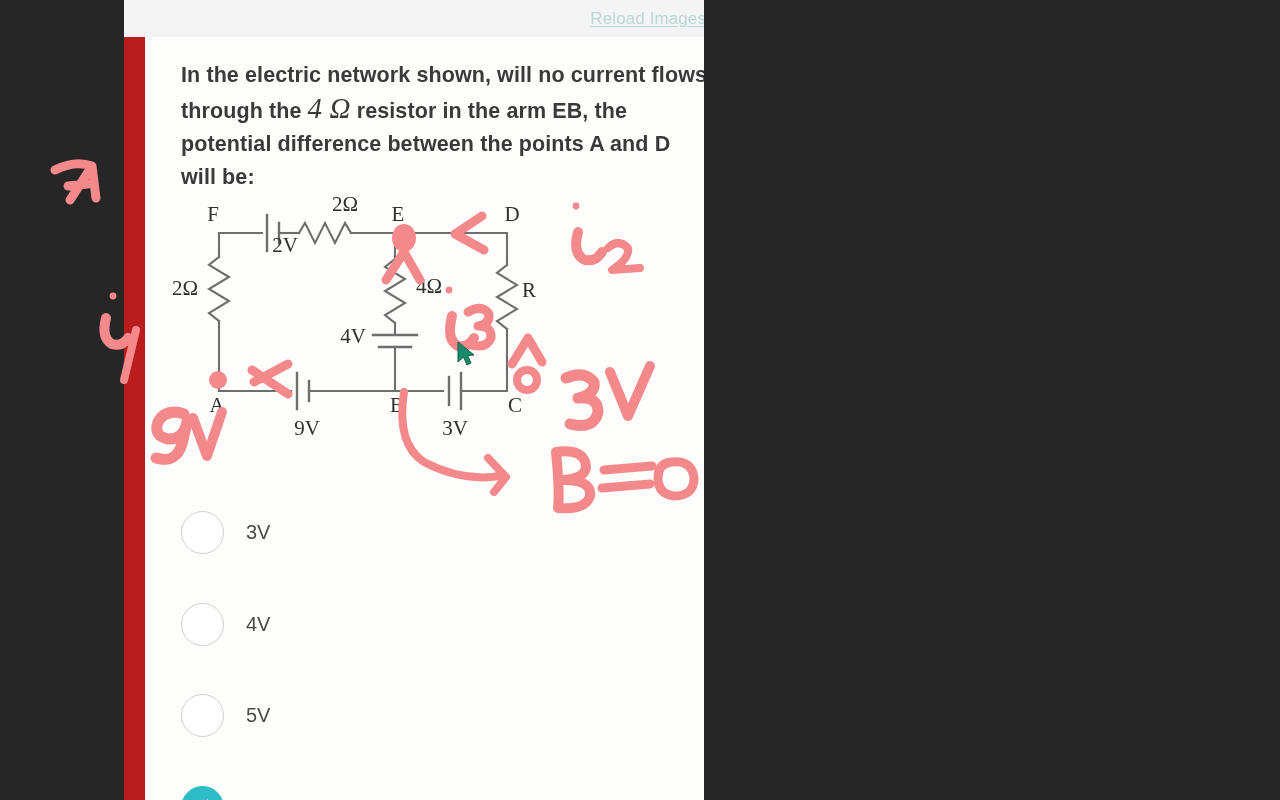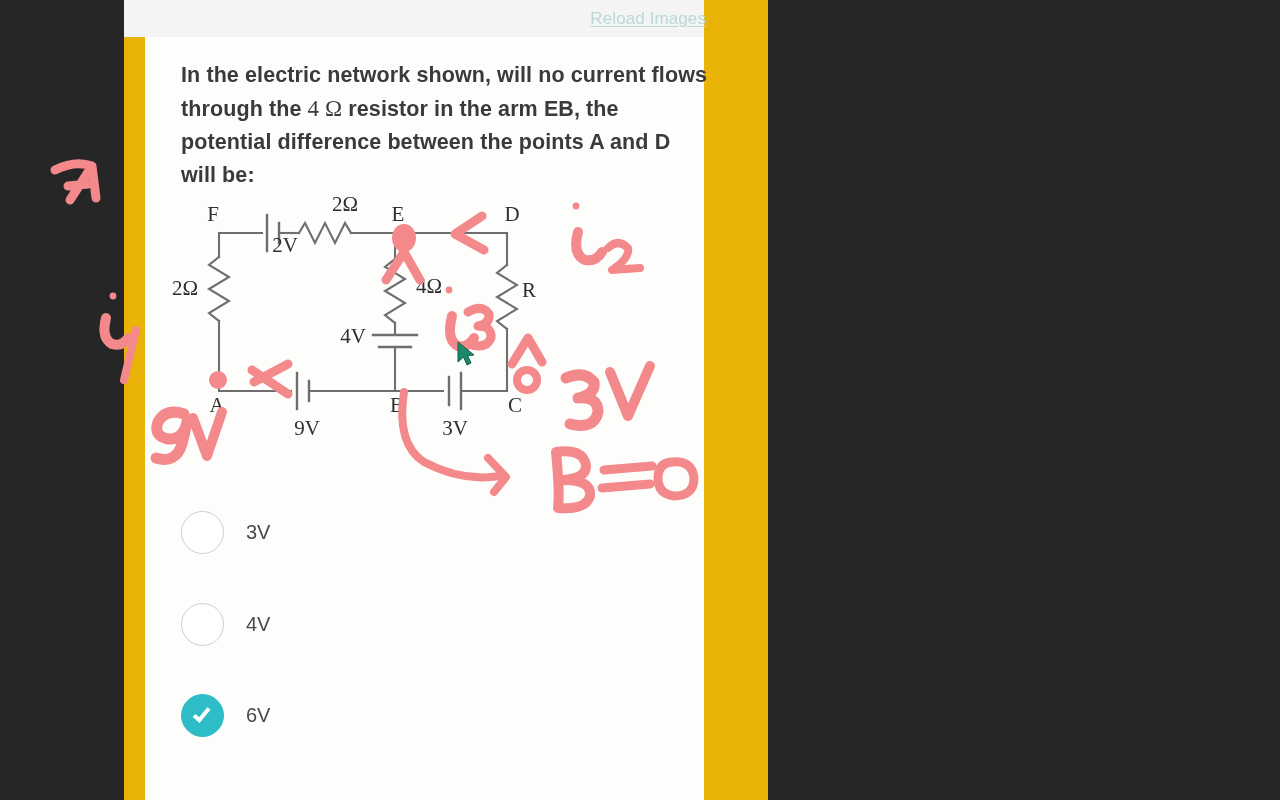--- a/index.html
+++ b/index.html
@@ -12,22 +12,22 @@
   }
   #root {
     position: relative;
     width: 1280px; height: 800px;
     background: #262626;
   }
   
   #content-column {
     position: absolute;
     left: 124px; top: 0;
-    width: 644px; height: 800px;
-    background: #eab308;
+    width: 580px; height: 800px;
+    background: #b91c1c;
     overflow: hidden;
   }
   #topbar {
     position: absolute;
     left: 0; top: 0;
     width: 580px; height: 37px;
     background: #f3f4f3;
   }
   #reload-link {
     position: absolute;
@@ -49,21 +49,21 @@
   #question-text {
     position: absolute;
     left: 36px; top: 22px;
     width: 530px;
     font-size: 21.5px;
     line-height: 33px;
     color: #3a3a3a;
     font-weight: 600;
     letter-spacing: .1px;
   }
-  .ohm-serif { font-family: "Liberation Serif", serif; font-weight: 400; font-size: 23px; }
+  .ohm-serif { font-family: "Liberation Serif", serif; font-weight: 400; font-size: 29px; font-style: italic; }
 
   
   #circuit-figure {
     position: absolute;
     left: 22px; top: 160px;
     width: 420px; height: 250px;
   }
   #circuit-figure svg { display: block; }
 
   
@@ -206,20 +206,26 @@
           <span class="option-label">3V</span>
         </div>
 
         <div class="option-row">
           <span class="radio">
             
           </span>
           <span class="option-label">4V</span>
         </div>
 
+        <div class="option-row">
+          <span class="radio">
+            
+          </span>
+          <span class="option-label">5V</span>
+        </div>
 
         <div class="option-row">
           <span class="radio selected">
             <span class="check"></span>
           </span>
           <span class="option-label">6V</span>
         </div>
 
       </div>
     </div>

